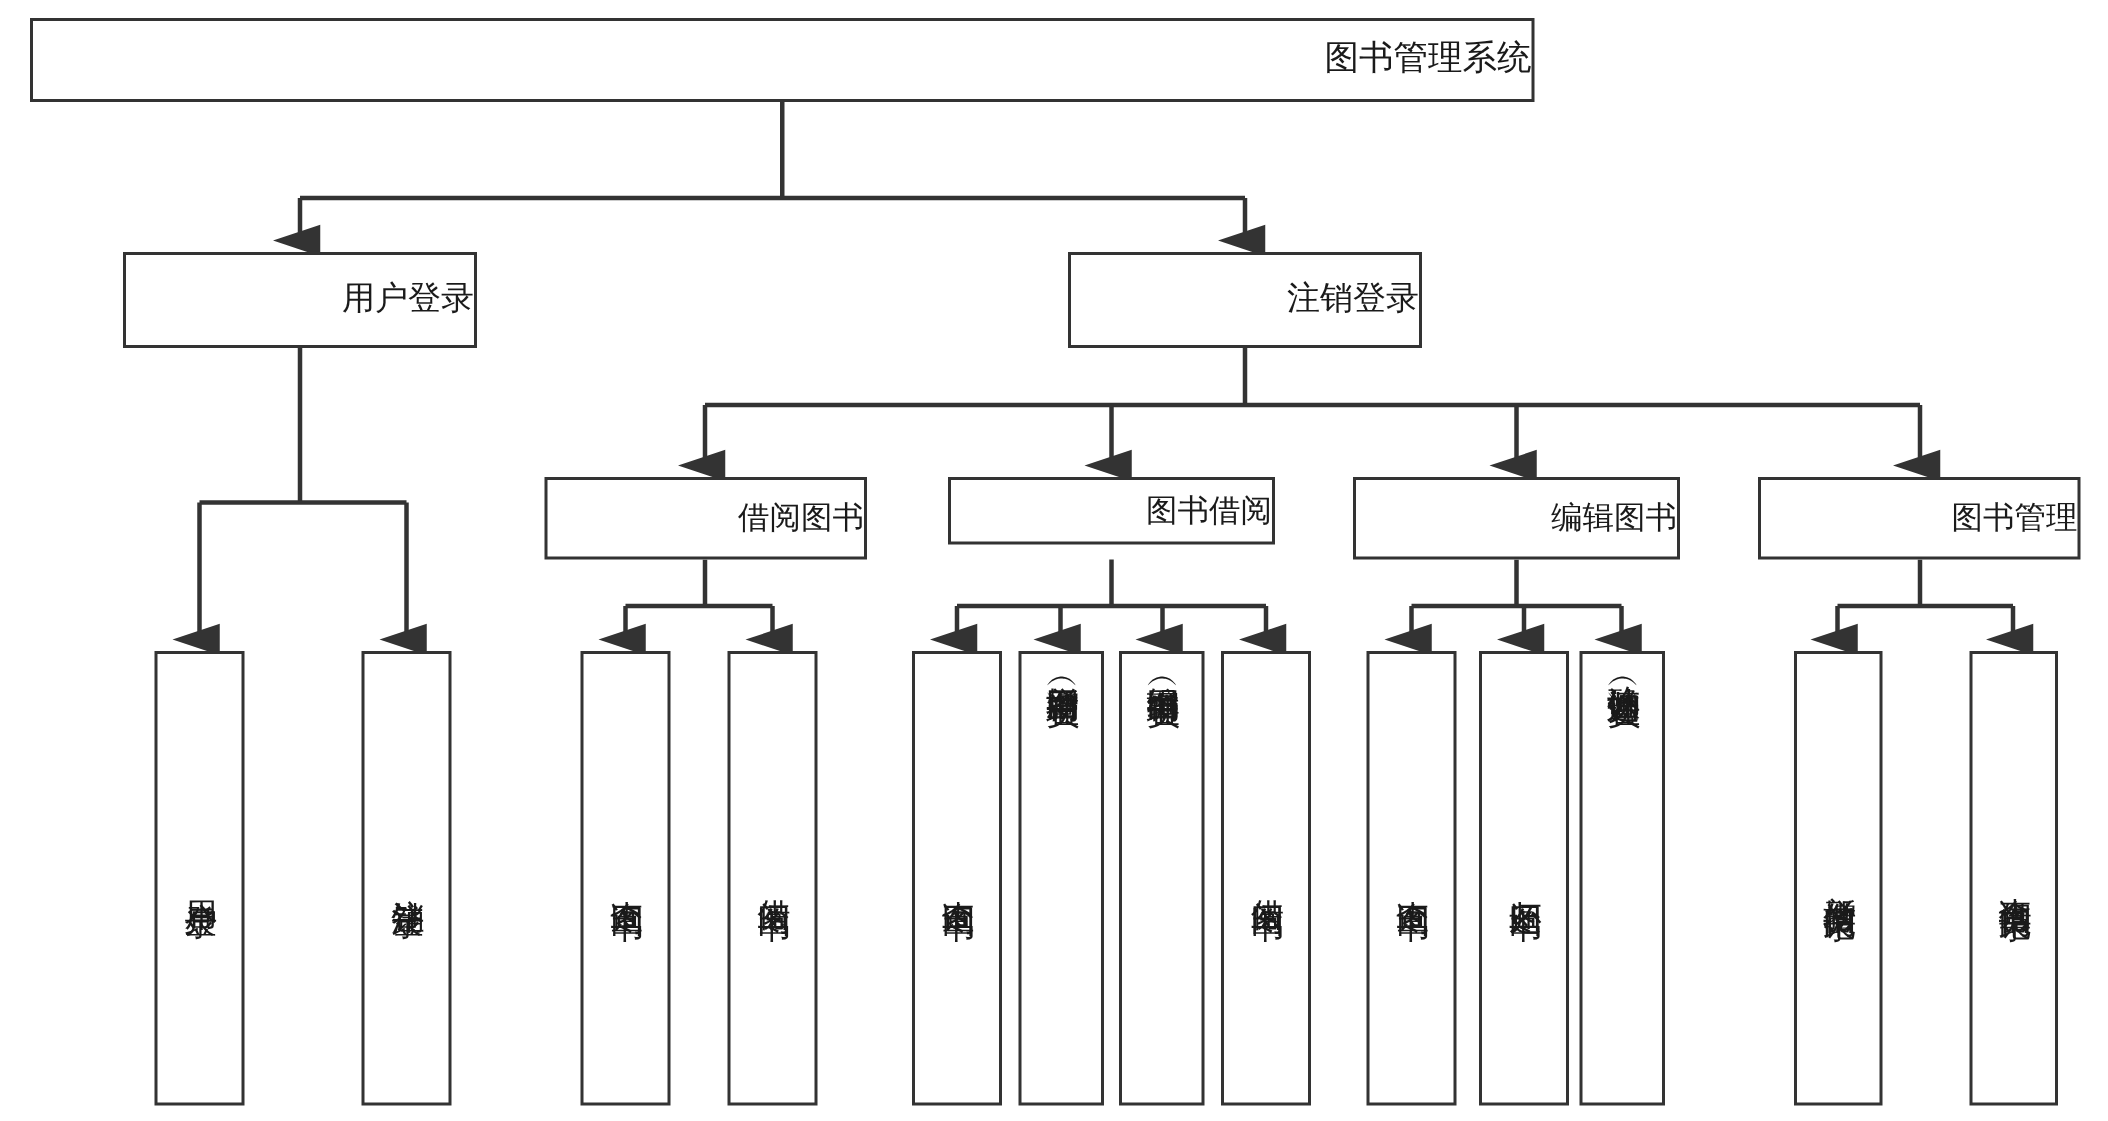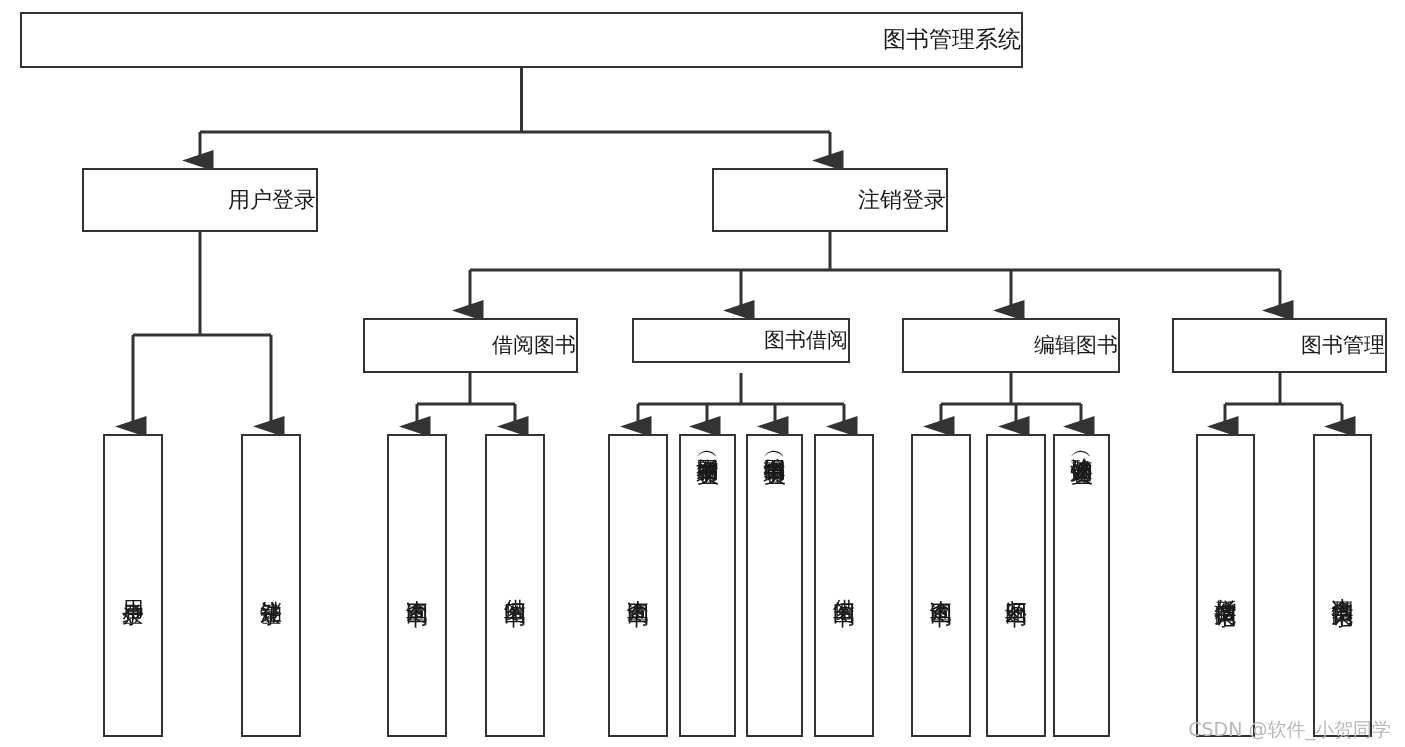--- a/index.html
+++ b/index.html
@@ -202,14 +202,13 @@
         <span class="node-label">确认归还（管理员）</span>
       </div>
       <div class="node leaf" style="left: 1196px; top: 434px; width: 59px; height: 303px;">
         <span class="node-label">新增借阅记录</span>
       </div>
       <div class="node leaf" style="left: 1313px; top: 434px; width: 59px; height: 303px;">
         <span class="node-label">查询借阅记录</span>
       </div>
     </div>
 
-  <div id="watermark">CSDN @软件_小贺同学</div>
 </div>
 
 </body></html>

